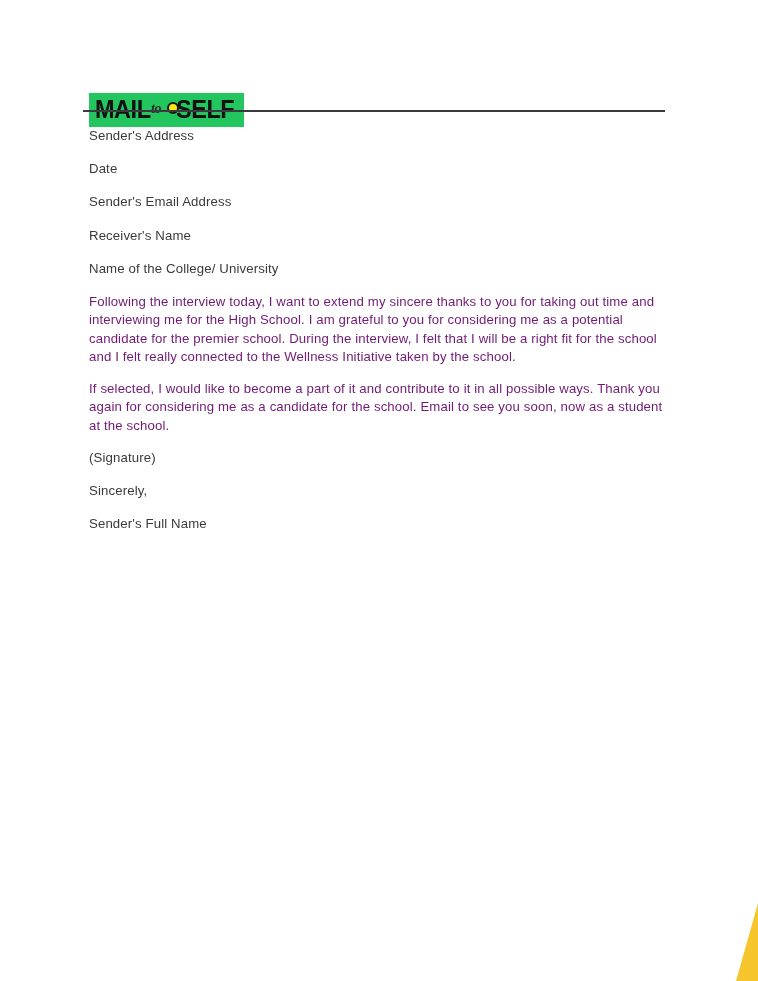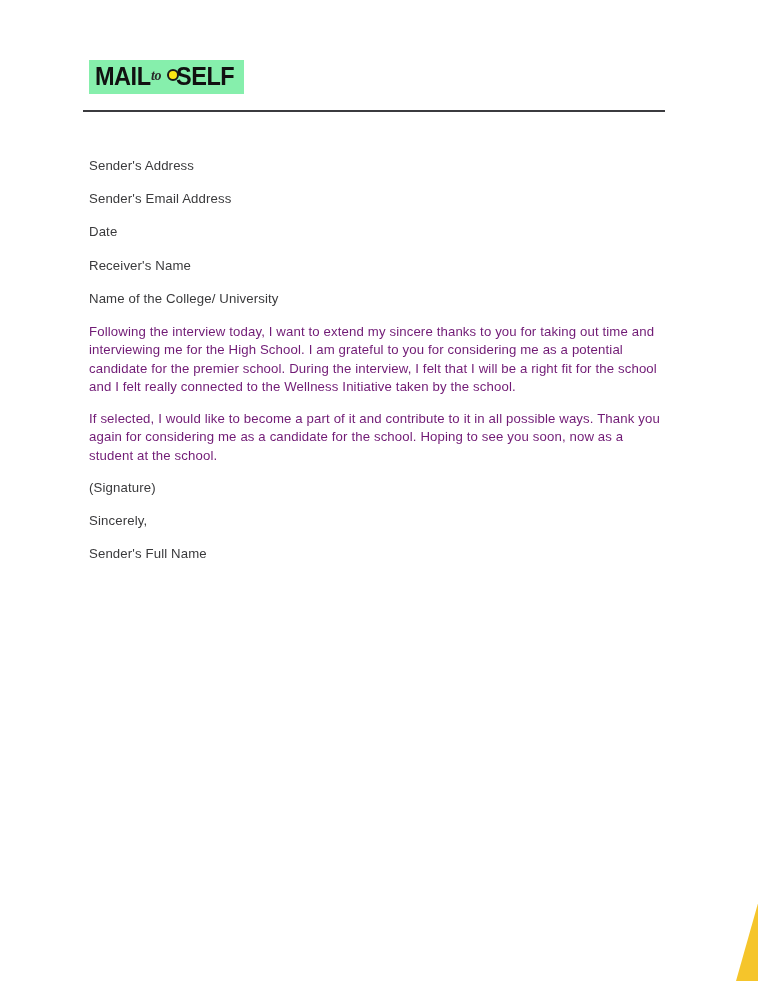--- a/index.html
+++ b/index.html
@@ -21,24 +21,25 @@
 
   
   .letterhead {
     position: absolute;
     left: 89px;
     top: 60px;
   }
   .logo {
     display: inline-block;
     position: relative;
-    background: #86efac;
+    background: #22c55e;
     padding: 4px 6px 5px 6px;
     line-height: 1;
     white-space: nowrap;
+    margin-top: 33px;
   }
   .logo-word {
     font-family: "Liberation Sans", sans-serif;
     font-weight: bold;
     font-size: 25px;
     letter-spacing: -0.5px;
     color: #111111;
     font-stretch: condensed;
     transform: scaleX(0.94);
     transform-origin: left center;
@@ -79,21 +80,20 @@
     height: 2px;
     background: #3b3b3f;
   }
 
   
   .letter {
     position: absolute;
     left: 89px;
     top: 127px;
     width: 578px;
-    margin-top: 30px;
   }
   .line {
     font-size: 13.2px;
     line-height: 17px;
     color: #3a3a3c;
     margin: 0 0 16.2px 0;
     letter-spacing: 0.01em;
   }
   .para {
     font-size: 13.2px;
@@ -136,28 +136,28 @@
       <span class="logo-to-dot"></span>
       <span class="logo-to">to</span>
     </div>
   </div>
 
   <div class="rule"></div>
 
   <div class="letter">
 
     <p class="line">Sender's Address</p>
+    <p class="line">Date</p>
     <p class="line">Sender's Email Address</p>
-    <p class="line">Date</p>
     <p class="line">Receiver's Name</p>
     <p class="line">Name of the College/ University</p>
 
     <div class="para-block">
       <p class="para">Following the interview today, I want to extend my sincere thanks to you for taking out time and interviewing me for the High School. I am grateful to you for considering me as a potential candidate for the premier school. During the interview, I felt that I will be a right fit for the school and I felt really connected to the Wellness Initiative taken by the school.</p>
-      <p class="para">If selected, I would like to become a part of it and contribute to it in all possible ways. Thank you again for considering me as a candidate for the school. Hoping to see you soon, now as a student at the school.</p>
+      <p class="para">If selected, I would like to become a part of it and contribute to it in all possible ways. Thank you again for considering me as a candidate for the school. Email to see you soon, now as a student at the school.</p>
     </div>
 
     <div class="closing-block">
       <p class="line">(Signature)</p>
       <p class="line">Sincerely,</p>
       <p class="line">Sender's Full Name</p>
     </div>
 
   </div>
 

